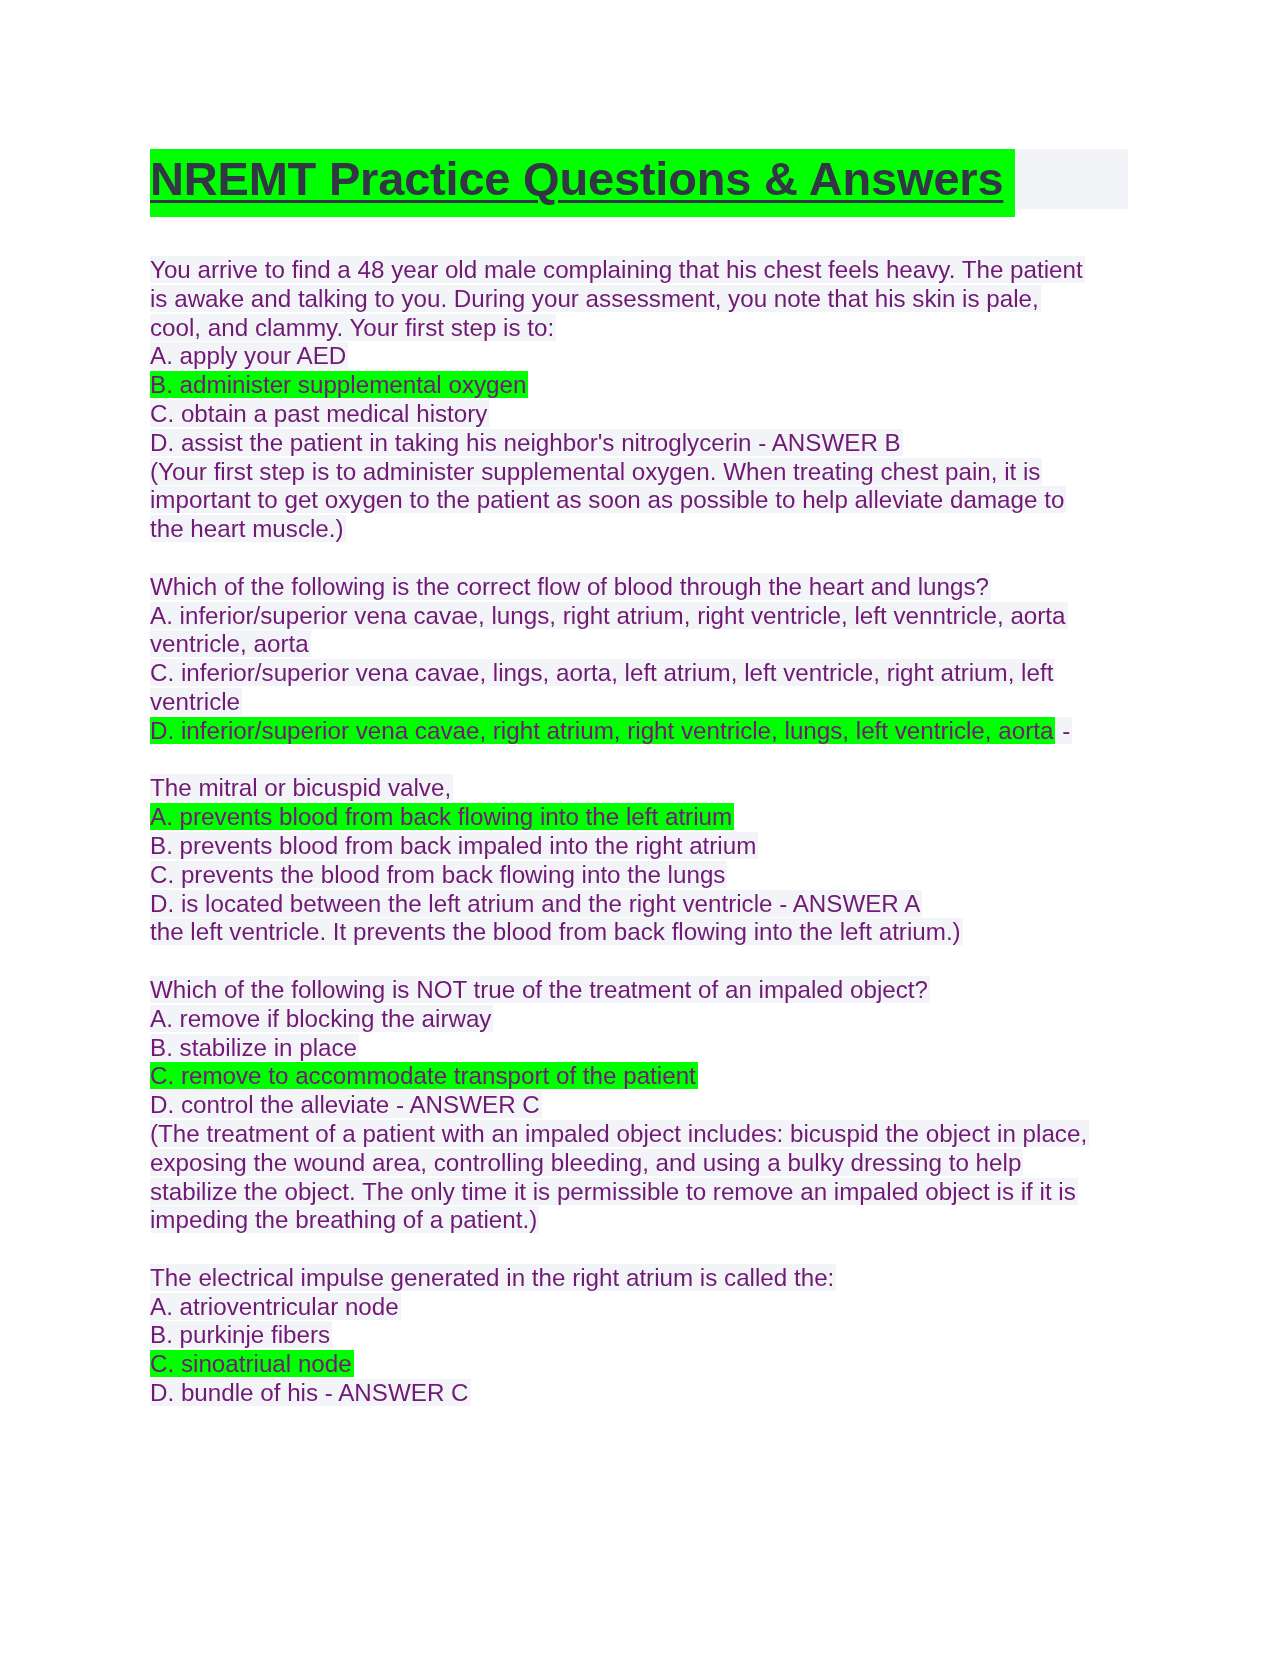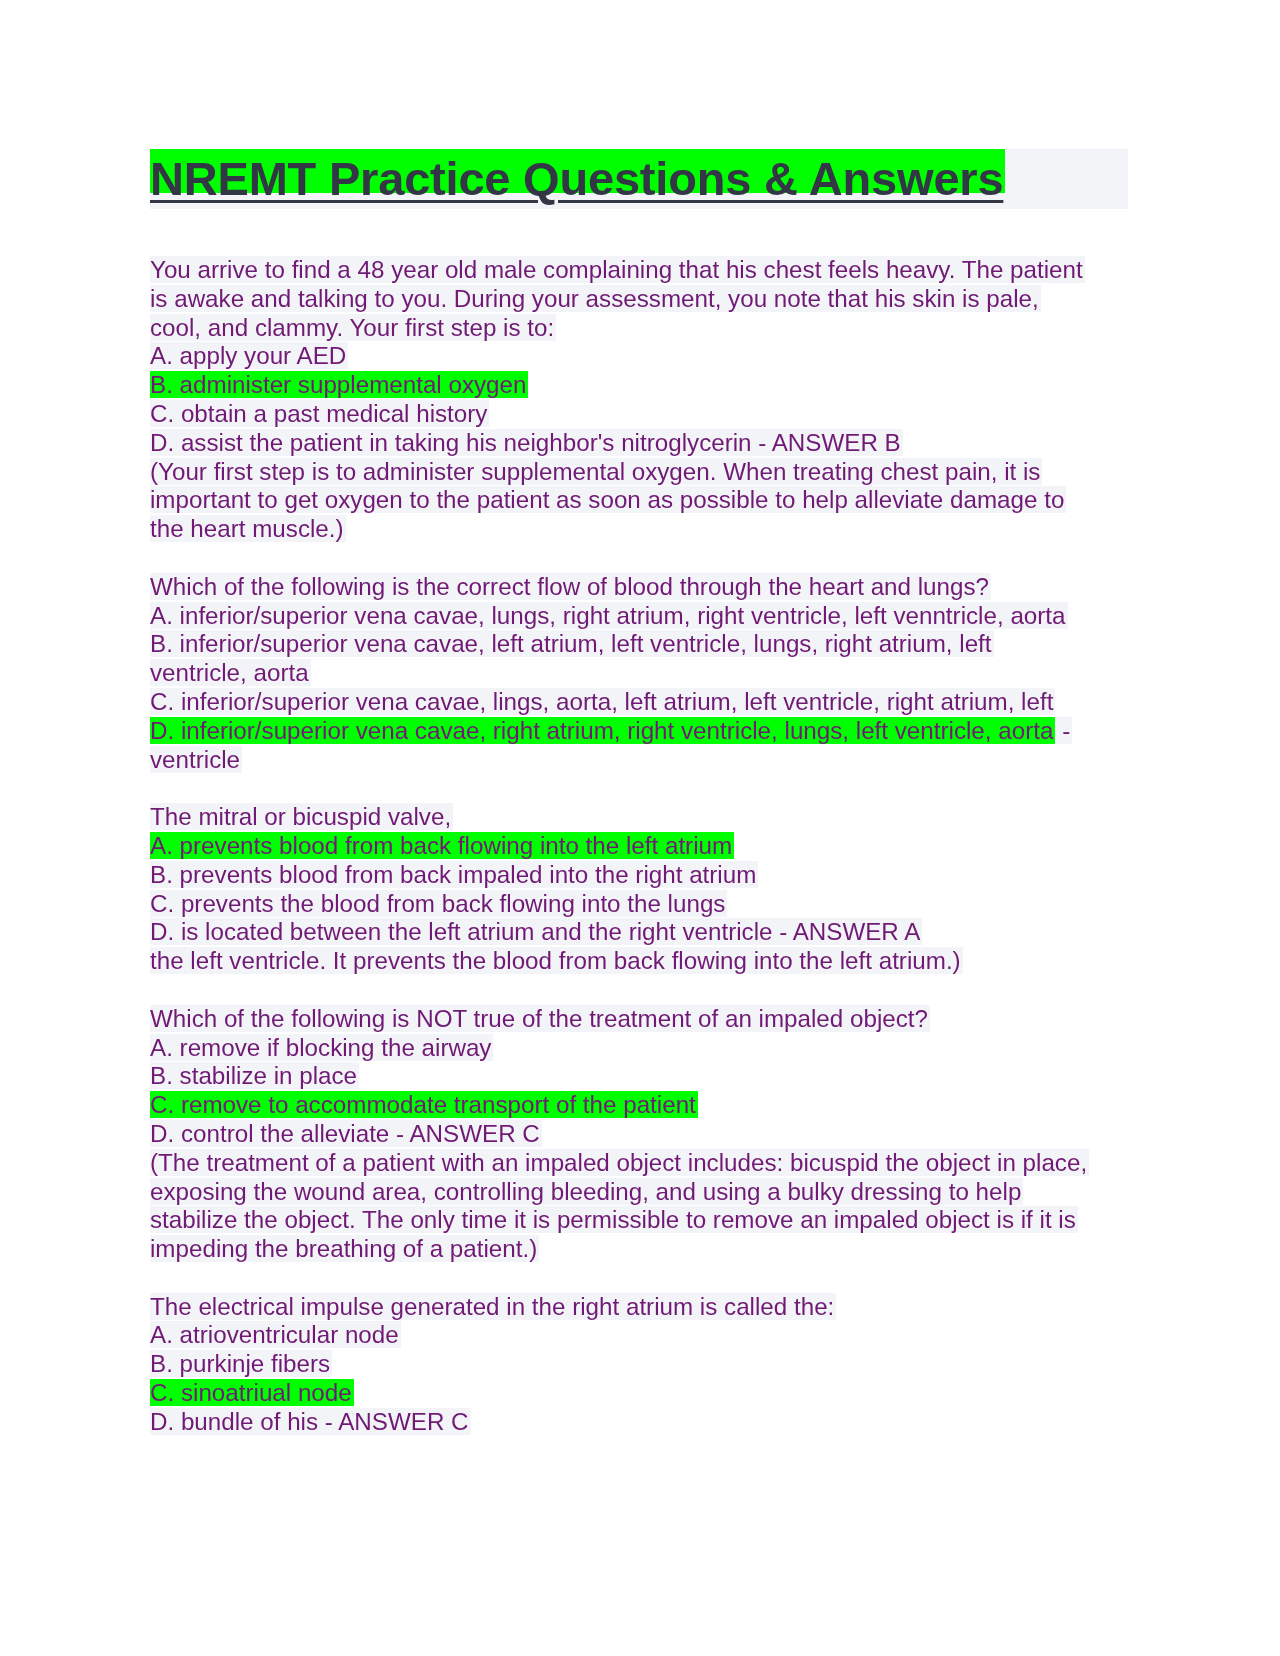--- a/index.html
+++ b/index.html
@@ -3,25 +3,25 @@
 <meta charset="utf-8">
 <style>
   html, body { margin: 0; padding: 0; background: #ffffff; }
   body { width: 1280px; height: 1656px; position: relative; overflow: hidden; }
   .page { position: absolute; left: 0; top: 0; width: 1280px; height: 1656px; background: #ffffff; }
   .title-wrap {
     position: absolute; left: 150px; top: 149px; width: 978px; height: 60px;
     background: #f3f4f8;
   }
   .title {
-    position: absolute; left: 0; top: 0; height: 44px; line-height: 60px;
+    position: absolute; left: 0; top: 0; height: 68px; line-height: 60px;
     background: #00ff00; color: #333645;
     font-family: "Liberation Sans", sans-serif; font-weight: bold; font-size: 47px;
     text-decoration: underline; text-decoration-thickness: 3px; text-underline-offset: 5px;
-    white-space: nowrap; padding-right: 2px; letter-spacing: -0.2px;
+    white-space: nowrap; padding-right: 12px; letter-spacing: -0.2px;
   }
   .content {
     position: absolute; left: 150px; top: 256px; width: 980px;
     font-family: "Liberation Sans", sans-serif; font-size: 24.2px; color: #701a75;
   }
   .line { display: block; height: 28.8px; line-height: 28.8px; white-space: nowrap; }
   .line span { background: #f3f4f8; padding-right: 2px; }
   .line span.hl { background: #00ff00; }
   .gap { display: block; height: 28.8px; }
 </style>
@@ -45,25 +45,24 @@
       <div class="line"><span>D. assist the patient in taking his neighbor's nitroglycerin - ANSWER B</span></div>
       <div class="line"><span>(Your first step is to administer supplemental oxygen. When treating chest pain, it is</span></div>
       <div class="line"><span>important to get oxygen to the patient as soon as possible to help alleviate damage to</span></div>
       <div class="line"><span>the heart muscle.)</span></div>
     </div>
     <div class="gap"></div>
 
     <div>
       <div class="line"><span>Which of the following is the correct flow of blood through the heart and lungs?</span></div>
       <div class="line"><span>A. inferior/superior vena cavae, lungs, right atrium, right ventricle, left venntricle, aorta</span></div>
-      <div class="line"><span>B. inferior/superior vena cavae, left atrium, left ventricle, lungs, right atrium, left</span></div>
       <div class="line"><span>ventricle, aorta</span></div>
       <div class="line"><span>C. inferior/superior vena cavae, lings, aorta, left atrium, left ventricle, right atrium, left</span></div>
+      <div class="line"><span>ventricle</span></div>
       <div class="line"><span class="hl">D. inferior/superior vena cavae, right atrium, right ventricle, lungs, left ventricle, aorta</span><span> -</span></div>
-      <div class="line"><span>ventricle</span></div>
     </div>
     <div class="gap"></div>
 
     <div>
       <div class="line"><span>The mitral or bicuspid valve,</span></div>
       <div class="line"><span class="hl">A. prevents blood from back flowing into the left atrium</span></div>
       <div class="line"><span>B. prevents blood from back impaled into the right atrium</span></div>
       <div class="line"><span>C. prevents the blood from back flowing into the lungs</span></div>
       <div class="line"><span>D. is located between the left atrium and the right ventricle - ANSWER A</span></div>
       <div class="line"><span>the left ventricle. It prevents the blood from back flowing into the left atrium.)</span></div>

